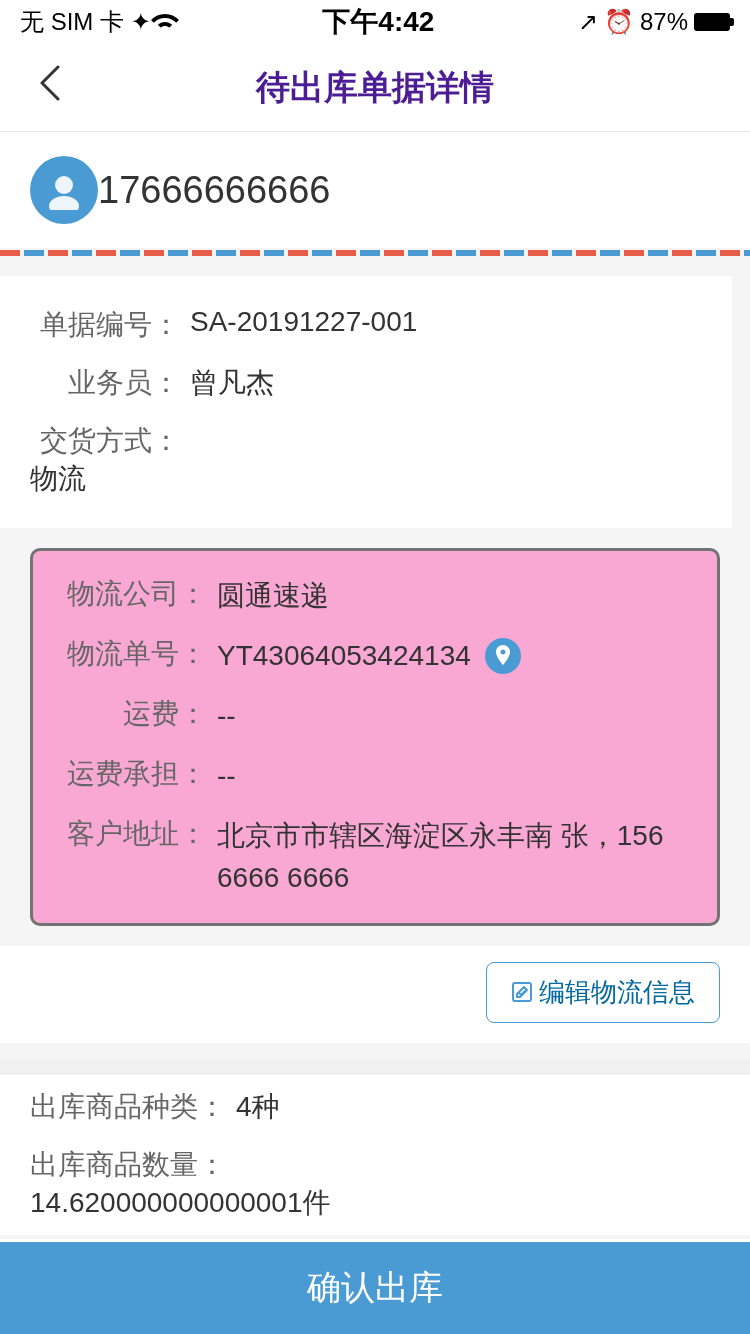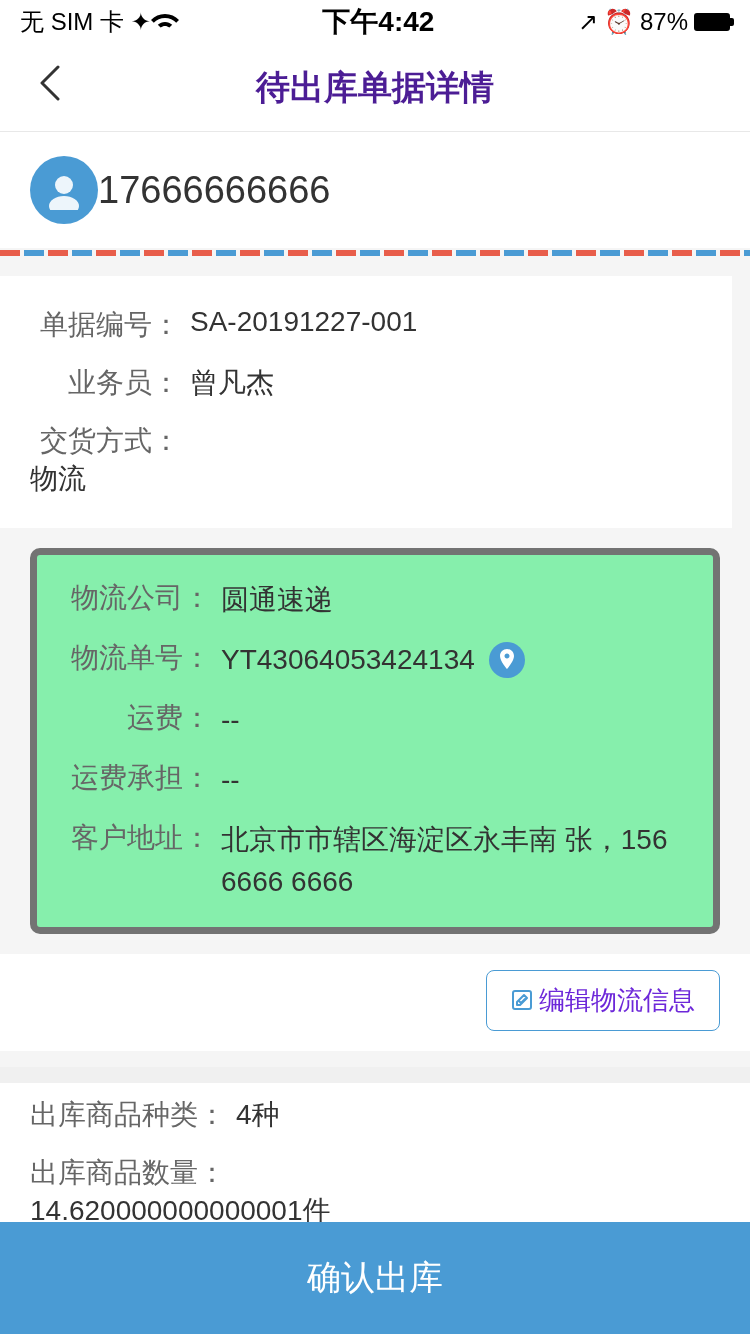--- a/index.html
+++ b/index.html
@@ -111,25 +111,25 @@
       flex-shrink: 0;
       padding-right: 10px;
     }
     .info-value {
       color: #333;
       flex: 1;
     }
 
     
     .logistics-card {
-      background: #86efac;
+      background: #f9a8d4;
       border-radius: 10px;
       margin: 20px 30px;
       padding: 24px 24px;
-      border: 7px solid #737373;
+      border: 3px solid #737373;
     }
     .logistics-row {
       display: flex;
       align-items: flex-start;
       margin-bottom: 18px;
       font-size: 28px;
     }
     .logistics-row:last-child { margin-bottom: 0; }
     .logistics-label {
       color: #666;
@@ -166,21 +166,21 @@
       padding: 16px 30px 20px 30px;
       margin-bottom: 16px;
     }
     .edit-btn {
       display: flex;
       align-items: center;
       gap: 4px;
       border: 1.5px solid #4a9bd4;
       border-radius: 8px;
       padding: 12px 24px;
-      color: #6d28d9;
+      color: #0369a1;
       font-size: 26px;
       cursor: pointer;
       background: #fff;
     }
 
     
     .section-gap {
       height: 16px;
       background: #f0f0f0;
     }
@@ -212,21 +212,21 @@
       background: #fff;
     }
 
     
     .confirm-btn-bar {
       position: fixed;
       bottom: 0;
       left: 0;
       width: 750px;
       background: #4a9bd4;
-      height: 112px;
+      height: 92px;
       display: flex;
       align-items: center;
       justify-content: center;
       cursor: pointer;
     }
     .confirm-btn-label {
       color: #fff;
       font-size: 34px;
       font-weight: 500;
     }

